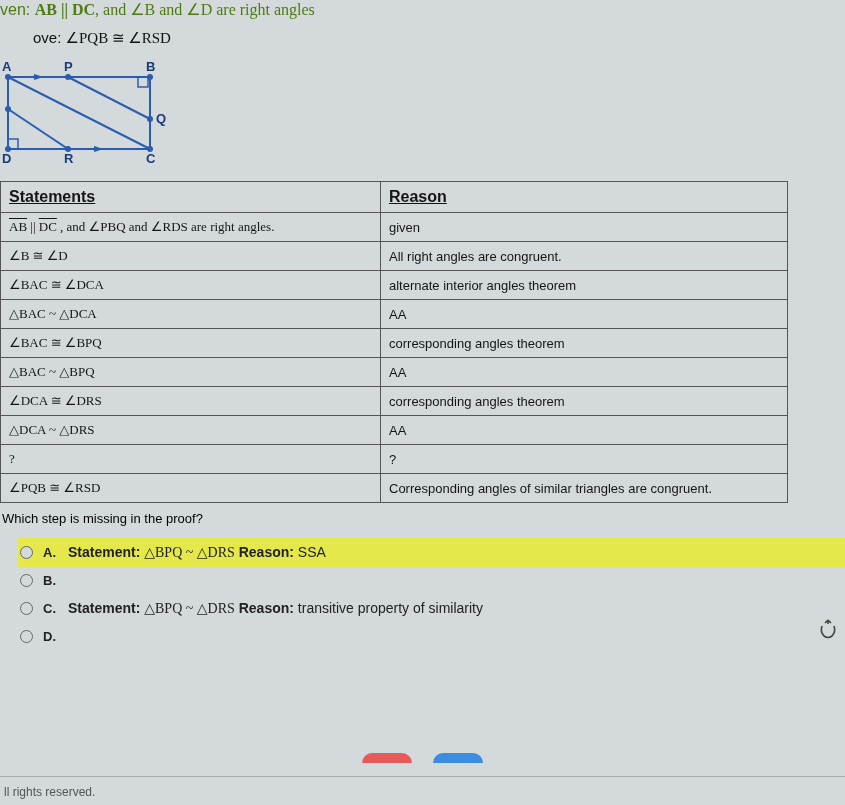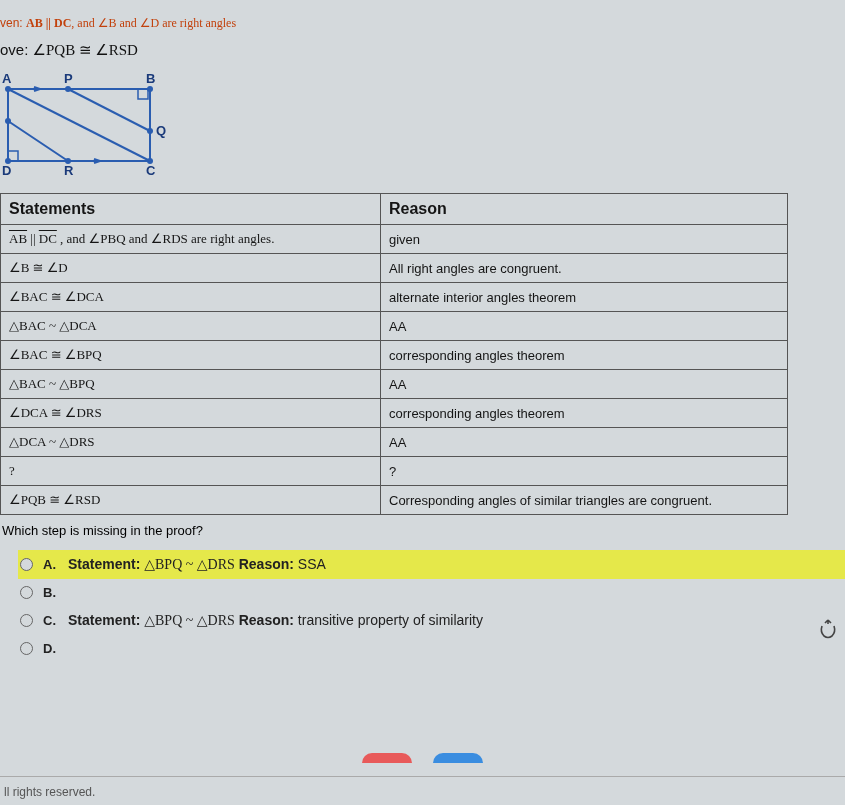--- a/index.html
+++ b/index.html
@@ -7,40 +7,41 @@
     margin: 0;
     font-family: Arial, sans-serif;
     background: #d4d9dc;
     color: #1a1a1a;
     width: 845px;
     height: 805px;
     overflow: hidden;
     position: relative;
   }
   .content { padding: 0 0 0 0; }
-  .given-line { font-size: 12px; padding: 16px 0 4px 0; color: #c2410c; }
-  .prove-line { font-size: 15px; padding: 6px 0 8px 0; color: #111; }
+  .given-line { font-size: 16px; padding: 0 0 4px 0; color: #4d7c0f; }
+  .prove-line { font-size: 15px; padding: 6px 0 8px 0; color: #111; margin-left: 33px; }
   .bold { font-weight: bold; }
   .diagram { margin: 4px 0 8px 0; }
   table.proof {
     border-collapse: collapse;
     width: 788px;
     background: #d4d9dc;
     margin-top: 2px;
   }
   table.proof th, table.proof td {
     border: 1px solid #555;
     padding: 6px 8px;
     text-align: left;
     font-size: 13px;
     color: #151515;
   }
   table.proof th {
     font-weight: bold;
     font-size: 16px;
+    text-decoration: underline;
   }
   table.proof th:first-child, table.proof td:first-child { width: 380px; }
   .question { font-size: 13px; margin: 8px 0 12px 2px; color: #000000; }
   .choices { margin-left: 18px; }
   .choice {
     display: flex;
     align-items: center;
     padding: 6px 4px 6px 2px;
     font-size: 14px;
     color: #222;

